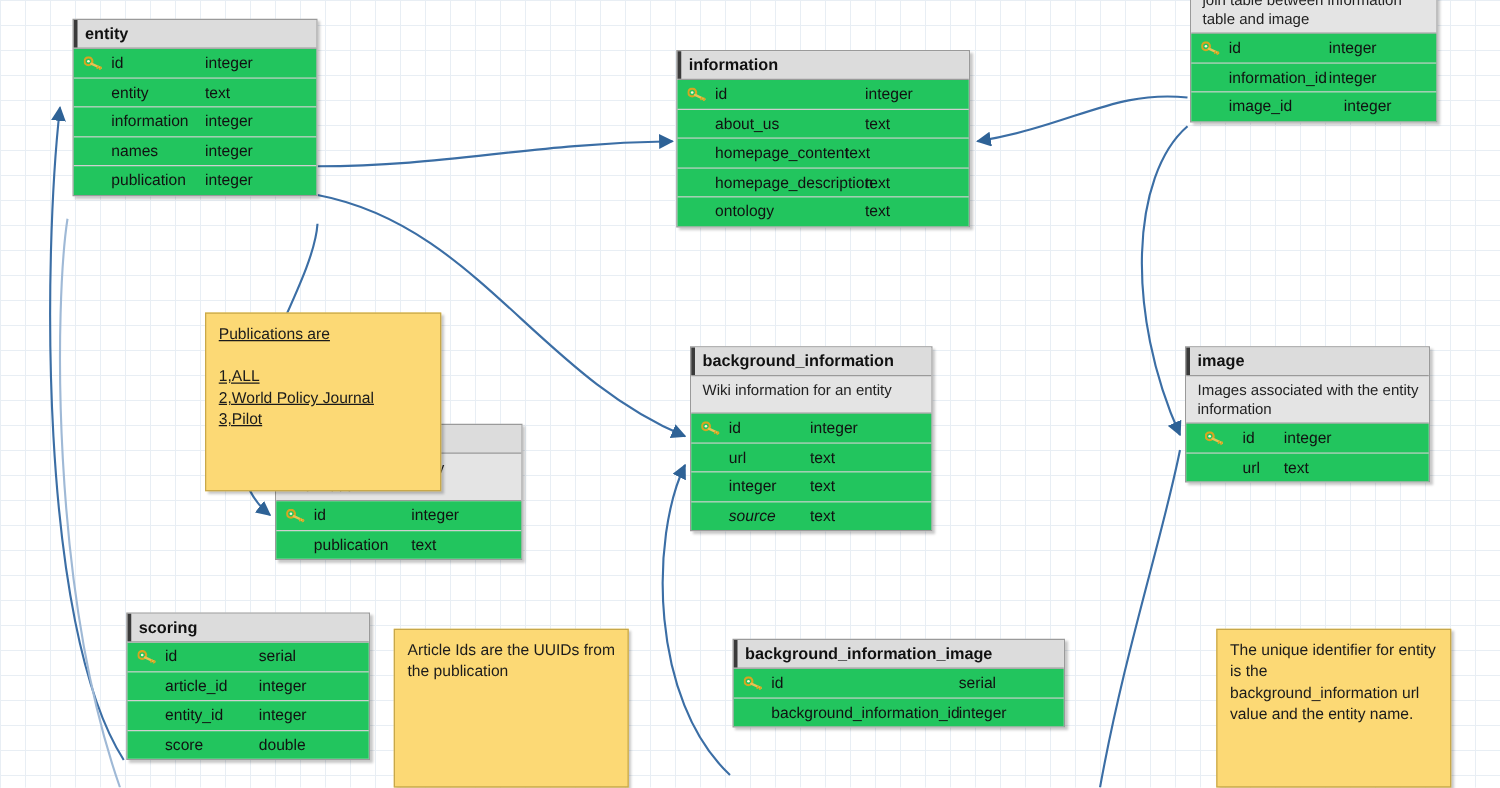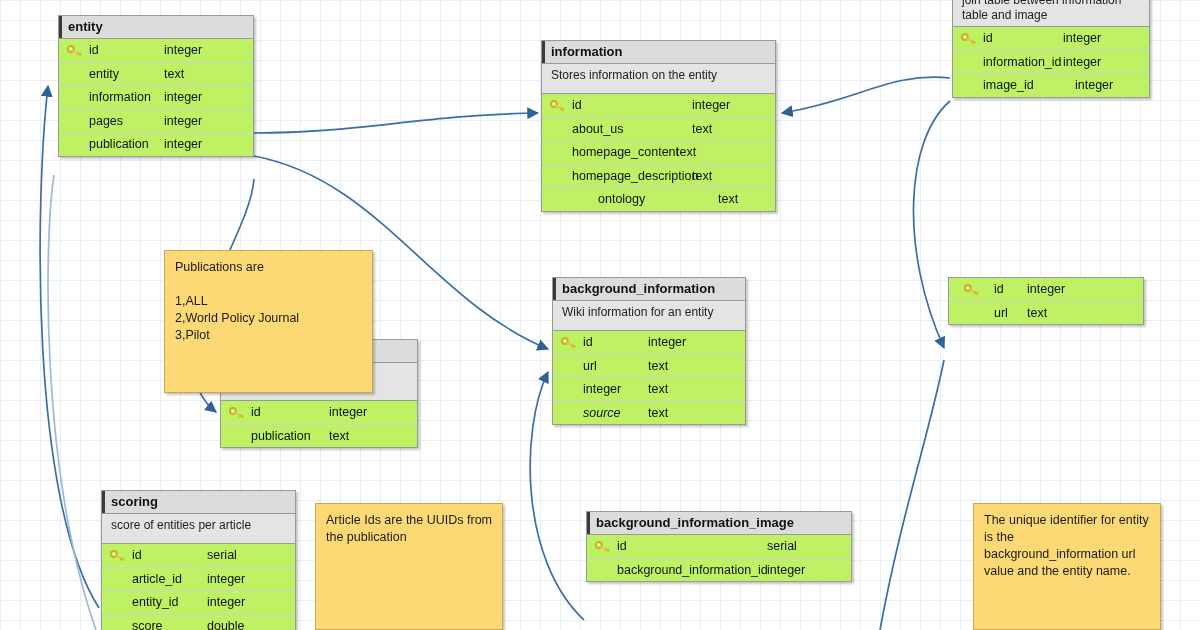--- a/index.html
+++ b/index.html
@@ -55,21 +55,21 @@
     min-height:30px;
     box-sizing:border-box;
     white-space:pre-line;
   }
   .rows{display:block;}
   .row{
     display:flex;align-items:center;
     border-bottom:1px solid #cfcfcf;
     height:22.5px;
     font-size:12.5px;
-    background:#bef264;
+    background:#22c55e;
   }
   .row:last-child{border-bottom:none;}
   .row .key-cell{width:26px;flex:none;display:flex;align-items:center;justify-content:center;}
   .row .col-name{flex:none;color:#111;}
   .row .col-type{flex:none;color:#111;}
   .keyicon{display:block;width:15px;height:11px;}
 
   
   .note{
     position:absolute;
@@ -139,33 +139,32 @@
             <span class="col-name" style="width: 75px;">entity</span>
             <span class="col-type">text</span>
           </div>
           <div class="row">
             <span class="key-cell" style="width: 30px;"></span>
             <span class="col-name" style="width: 75px;">information</span>
             <span class="col-type">integer</span>
           </div>
           <div class="row">
             <span class="key-cell" style="width: 30px;"></span>
-            <span class="col-name" style="width: 75px;">pages</span>
+            <span class="col-name" style="width: 75px;">names</span>
             <span class="col-type">integer</span>
           </div>
           <div class="row">
             <span class="key-cell" style="width: 30px;"></span>
             <span class="col-name" style="width: 75px;">publication</span>
             <span class="col-type">integer</span>
           </div>
         </div>
       </div>
       <div class="table" style="left: 541px; top: 40px; width: 235px;">
         <div class="tbl-header">information</div>
-        <div class="tbl-desc">Stores information on the entity</div>
         <div class="rows">
           <div class="row">
             <span class="key-cell" style="width: 30px;">
               <svg class="keyicon" viewBox="0 0 20 14">
                 <circle cx="5" cy="5" r="4.2" fill="none" stroke="#d7a520" stroke-width="2.4"></circle>
                 <circle cx="5" cy="5" r="1.4" fill="#fff6d0"></circle>
                 <path d="M8 7.6 L18 12.2" stroke="#e8c253" stroke-width="2.6" stroke-linecap="round"></path>
                 <path d="M14.4 12.4 L15.4 10.4" stroke="#d7a520" stroke-width="1.8" stroke-linecap="round"></path>
                 <path d="M17.2 13.4 L18.2 11.4" stroke="#d7a520" stroke-width="1.8" stroke-linecap="round"></path>
               </svg>
@@ -183,21 +182,21 @@
             <span class="col-name" style="width: 104px; text-align: center;">homepage_content</span>
             <span class="col-type">text</span>
           </div>
           <div class="row">
             <span class="key-cell" style="width: 30px;"></span>
             <span class="col-name" style="width: 120px;">homepage_description</span>
             <span class="col-type">text</span>
           </div>
           <div class="row">
             <span class="key-cell" style="width: 30px;"></span>
-            <span class="col-name" style="width: 120px; margin-left: 26px;">ontology</span>
+            <span class="col-name" style="width: 120px;">ontology</span>
             <span class="col-type">text</span>
           </div>
         </div>
       </div>
       <div class="table" style="left: 952px; top: -12px; width: 198px;">
         <div class="tbl-header" style="visibility: hidden; height: 0px; padding: 0px; border-bottom: none;"></div>
         <div class="tbl-desc">join table between information table and image</div>
         <div class="rows">
           <div class="row">
             <span class="key-cell" style="width: 30px;">
@@ -276,20 +275,22 @@
             <span class="col-type">text</span>
           </div>
           <div class="row">
             <span class="key-cell" style="width: 30px;"></span>
             <span class="col-name" style="width: 65px; font-style: italic;">source</span>
             <span class="col-type">text</span>
           </div>
         </div>
       </div>
       <div class="table" style="left: 948px; top: 277px; width: 196px;">
+        <div class="tbl-header">image</div>
+        <div class="tbl-desc">Images associated with the entity information</div>
         <div class="rows">
           <div class="row">
             <span class="key-cell" style="width: 45px;">
               <svg class="keyicon" viewBox="0 0 20 14">
                 <circle cx="5" cy="5" r="4.2" fill="none" stroke="#d7a520" stroke-width="2.4"></circle>
                 <circle cx="5" cy="5" r="1.4" fill="#fff6d0"></circle>
                 <path d="M8 7.6 L18 12.2" stroke="#e8c253" stroke-width="2.6" stroke-linecap="round"></path>
                 <path d="M14.4 12.4 L15.4 10.4" stroke="#d7a520" stroke-width="1.8" stroke-linecap="round"></path>
                 <path d="M17.2 13.4 L18.2 11.4" stroke="#d7a520" stroke-width="1.8" stroke-linecap="round"></path>
               </svg>
@@ -299,21 +300,20 @@
           </div>
           <div class="row">
             <span class="key-cell" style="width: 45px;"></span>
             <span class="col-name" style="width: 33px;">url</span>
             <span class="col-type">text</span>
           </div>
         </div>
       </div>
       <div class="table" style="left: 101px; top: 490px; width: 195px;">
         <div class="tbl-header">scoring</div>
-        <div class="tbl-desc">score of entities per article</div>
         <div class="rows">
           <div class="row">
             <span class="key-cell" style="width: 30px;">
               <svg class="keyicon" viewBox="0 0 20 14">
                 <circle cx="5" cy="5" r="4.2" fill="none" stroke="#d7a520" stroke-width="2.4"></circle>
                 <circle cx="5" cy="5" r="1.4" fill="#fff6d0"></circle>
                 <path d="M8 7.6 L18 12.2" stroke="#e8c253" stroke-width="2.6" stroke-linecap="round"></path>
                 <path d="M14.4 12.4 L15.4 10.4" stroke="#d7a520" stroke-width="1.8" stroke-linecap="round"></path>
                 <path d="M17.2 13.4 L18.2 11.4" stroke="#d7a520" stroke-width="1.8" stroke-linecap="round"></path>
               </svg>
@@ -356,21 +356,21 @@
           </div>
           <div class="row">
             <span class="key-cell" style="width: 30px;"></span>
             <span class="col-name" style="width: 150px;">background_information_id</span>
             <span class="col-type">integer</span>
           </div>
         </div>
       </div>
     </div>
   <div id="notes-layer">
-      <div class="note" style="left: 164px; top: 250px; width: 209px; height: 143px;">Publications are
+      <div class="note" style="left: 164px; top: 250px; width: 189px; height: 143px; text-decoration: underline;">Publications are
 
 1,ALL
 2,World Policy Journal
 3,Pilot</div>
       <div class="note" style="left: 315px; top: 503px; width: 188px; height: 127px;">Article Ids are the UUIDs from the publication</div>
       <div class="note" style="left: 973px; top: 503px; width: 188px; height: 127px;">The unique identifier for entity is the background_information url value and the entity name.</div>
     </div>
 </div>
 
 </body></html>

